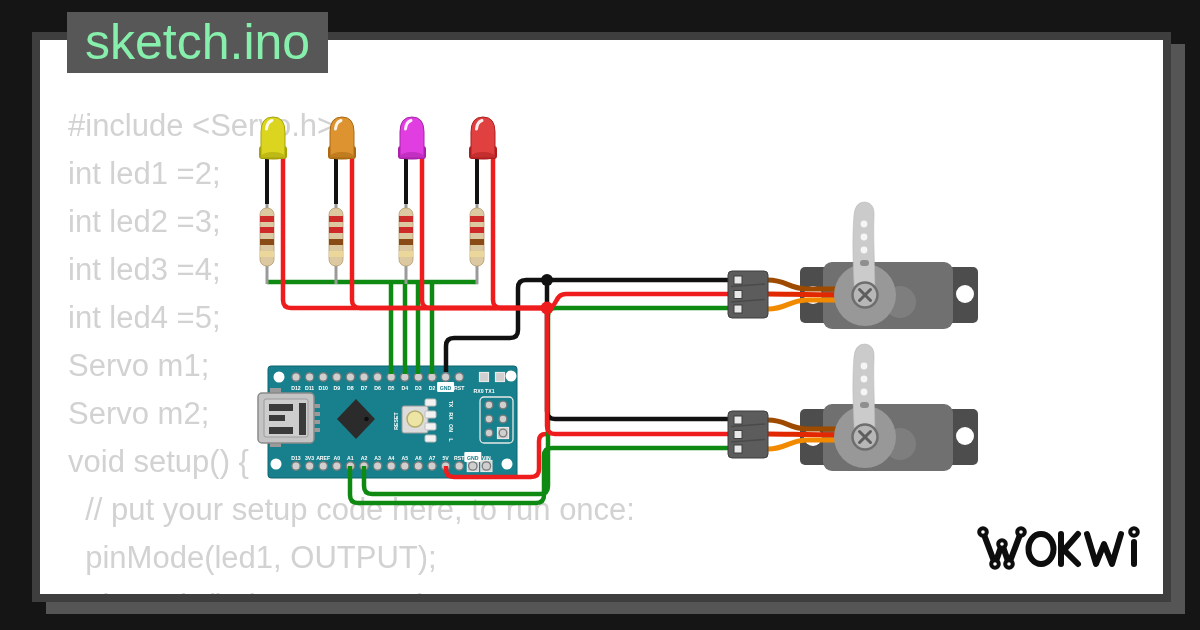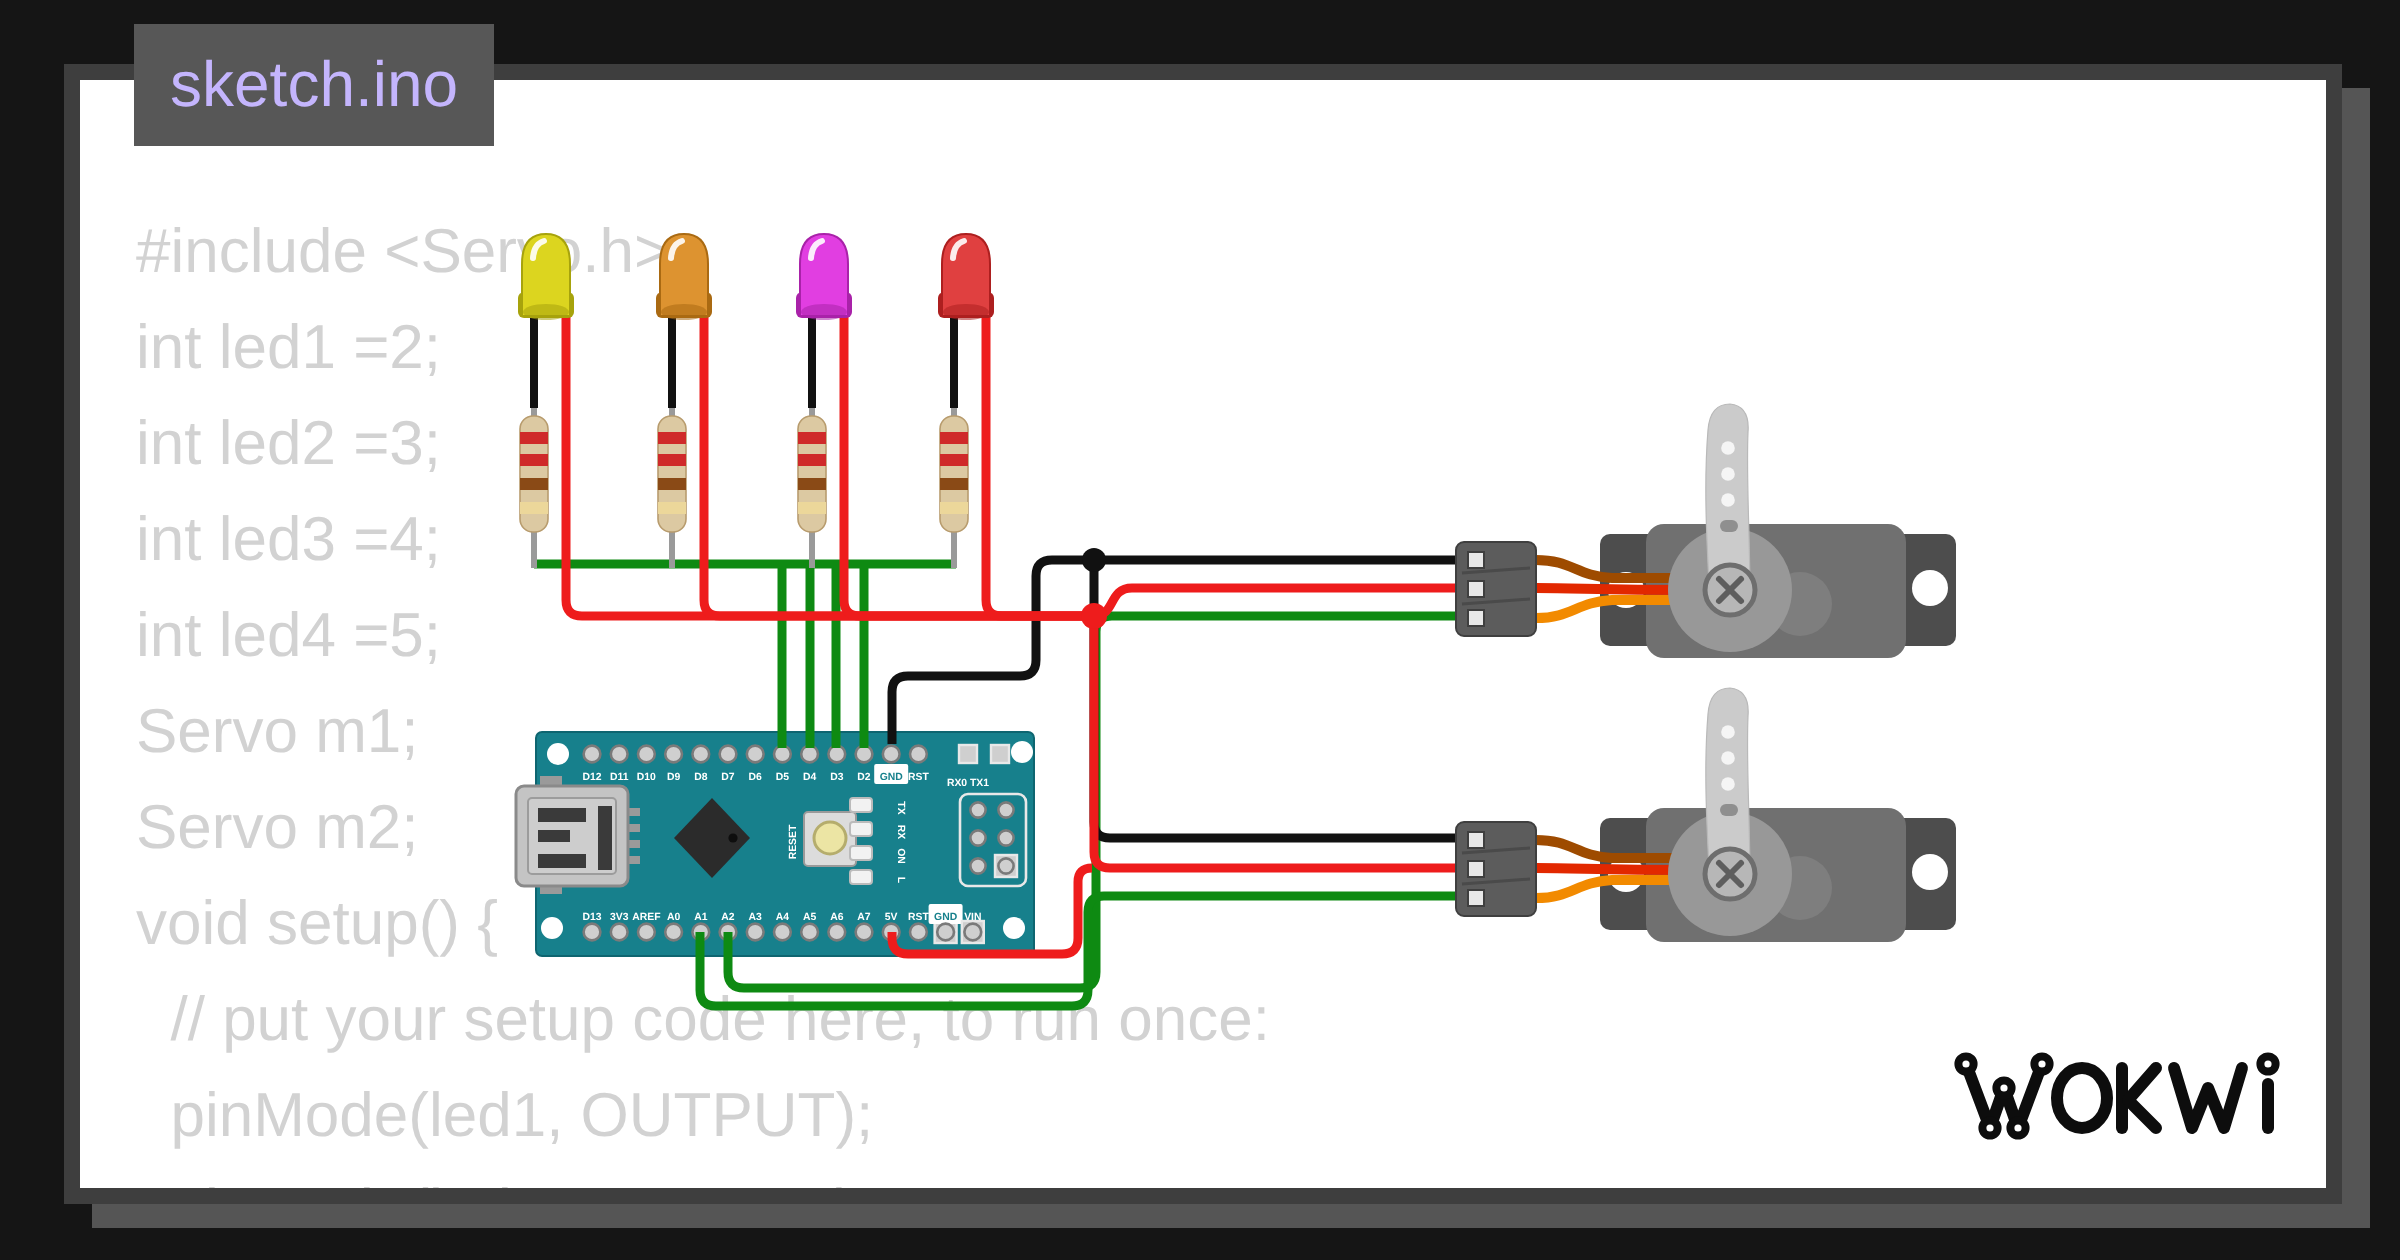--- a/index.html
+++ b/index.html
@@ -15,22 +15,22 @@
     overflow:hidden;
   }
   .code{
     position:absolute;left:28px;top:62px; 
     font-family:"Liberation Sans", sans-serif;
     font-size:31px;line-height:48px;color:var(--code-color,#d2d2d2);
     white-space:pre;
   }
   .title-box{
     position:absolute;left:67px;top:12px;height:61px;
-    background:var(--title-bg,#575757);color:#c4b5fd;
-    font-size:32px;line-height:61px;padding:0 18px;z-index:6;
+    background:var(--title-bg,#575757);color:#86efac;
+    font-size:50px;line-height:61px;padding:0 18px;z-index:6;
   }
   #circuit{position:absolute;left:0;top:0;z-index:3;}
   .logo{position:absolute;left:975px;top:522px;z-index:6;}
   .sr-only{position:absolute;width:1px;height:1px;overflow:hidden;clip:rect(0 0 0 0);white-space:nowrap;}
   
   .board-body{fill:var(--teal,#17808c);stroke:#0e6570;stroke-width:1;}
   .hole{fill:#ffffff;}
   .pin{fill:#cfcfcf;stroke:#7a7a7a;stroke-width:1.3;}
   .pad{fill:#cfcfcf;stroke:#e8e8e8;stroke-width:1.2;}
   .pin-label{fill:#ffffff;font-family:"Liberation Sans",sans-serif;font-size:5.2px;font-weight:bold;text-anchor:middle;}

